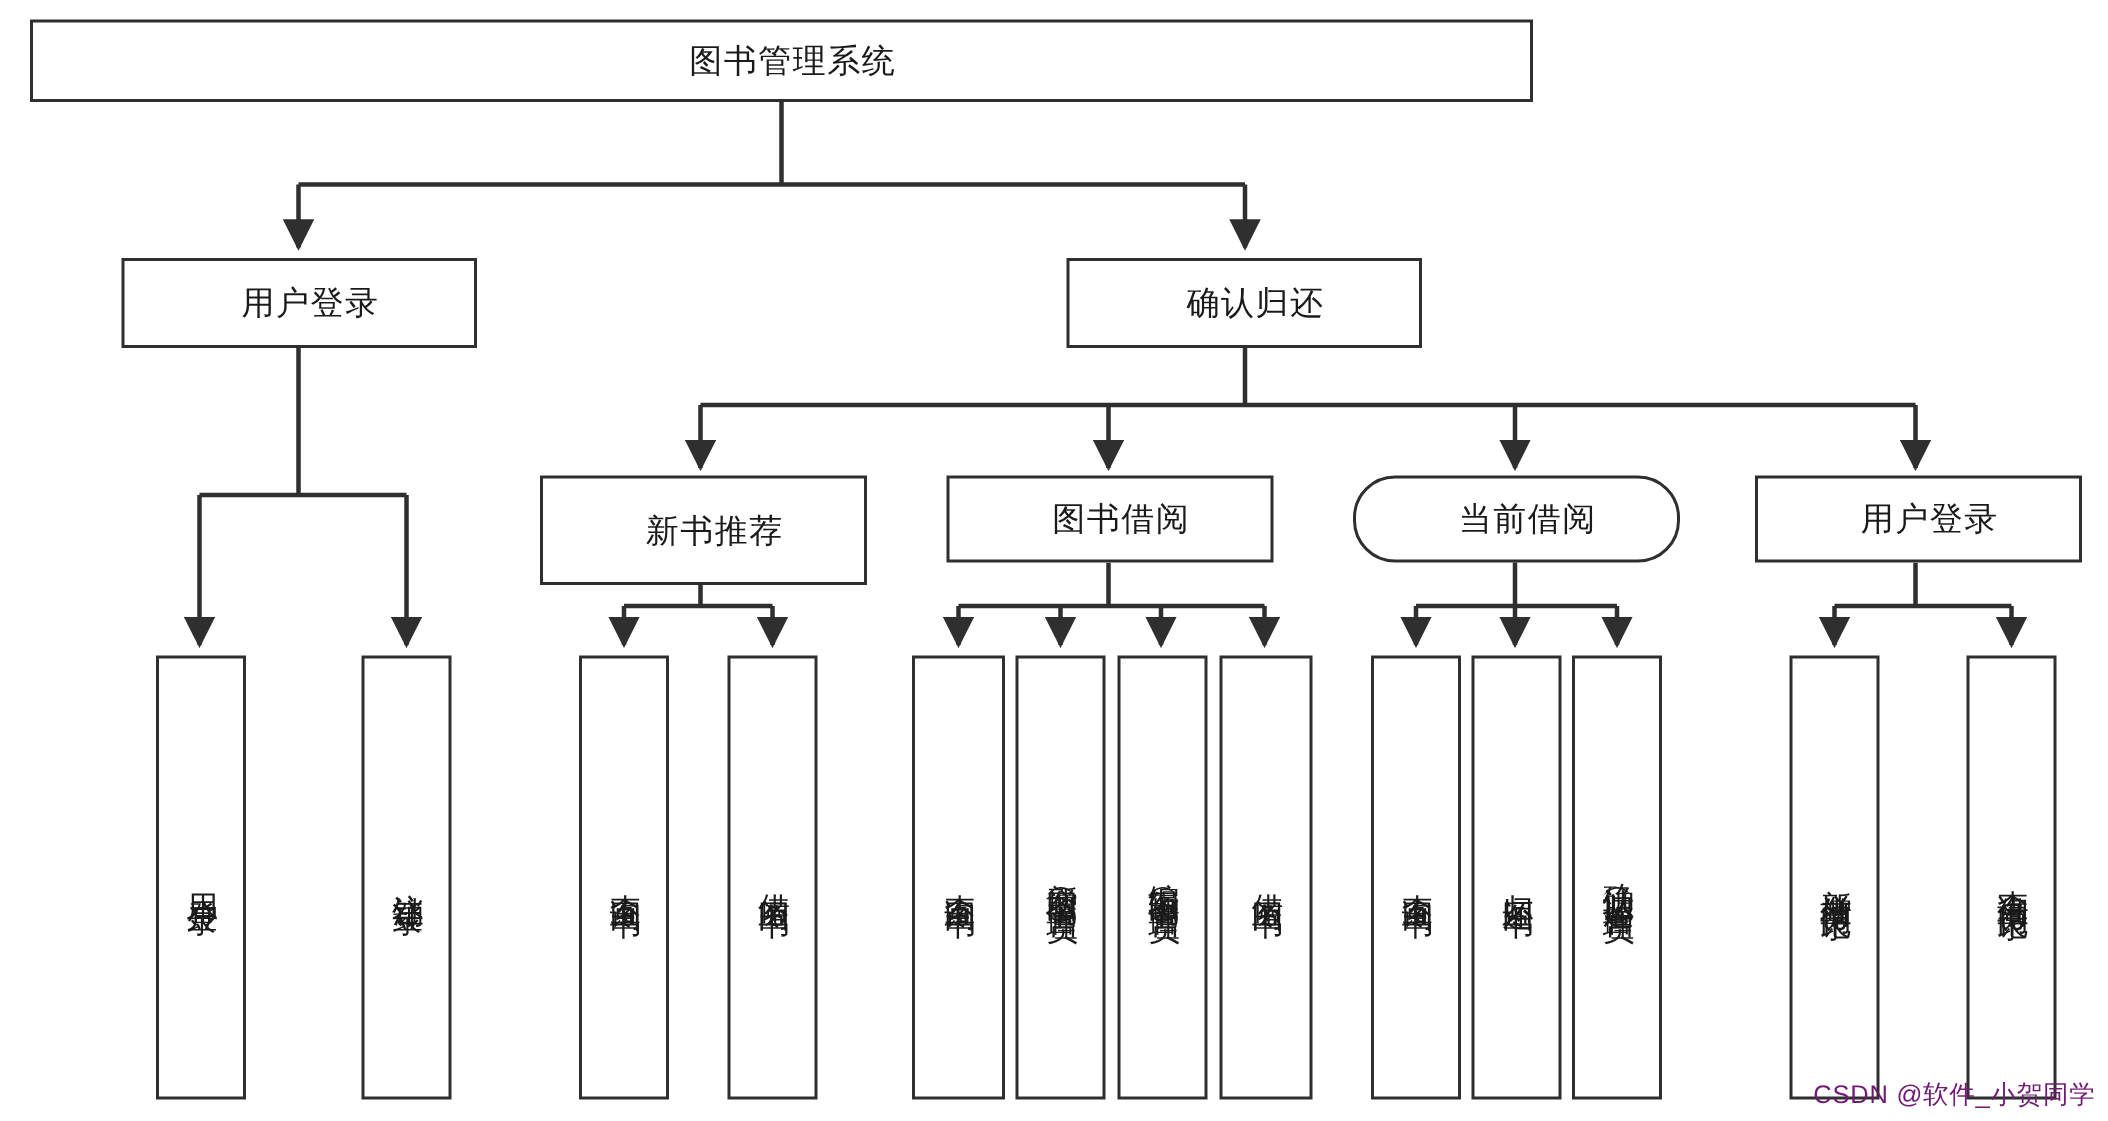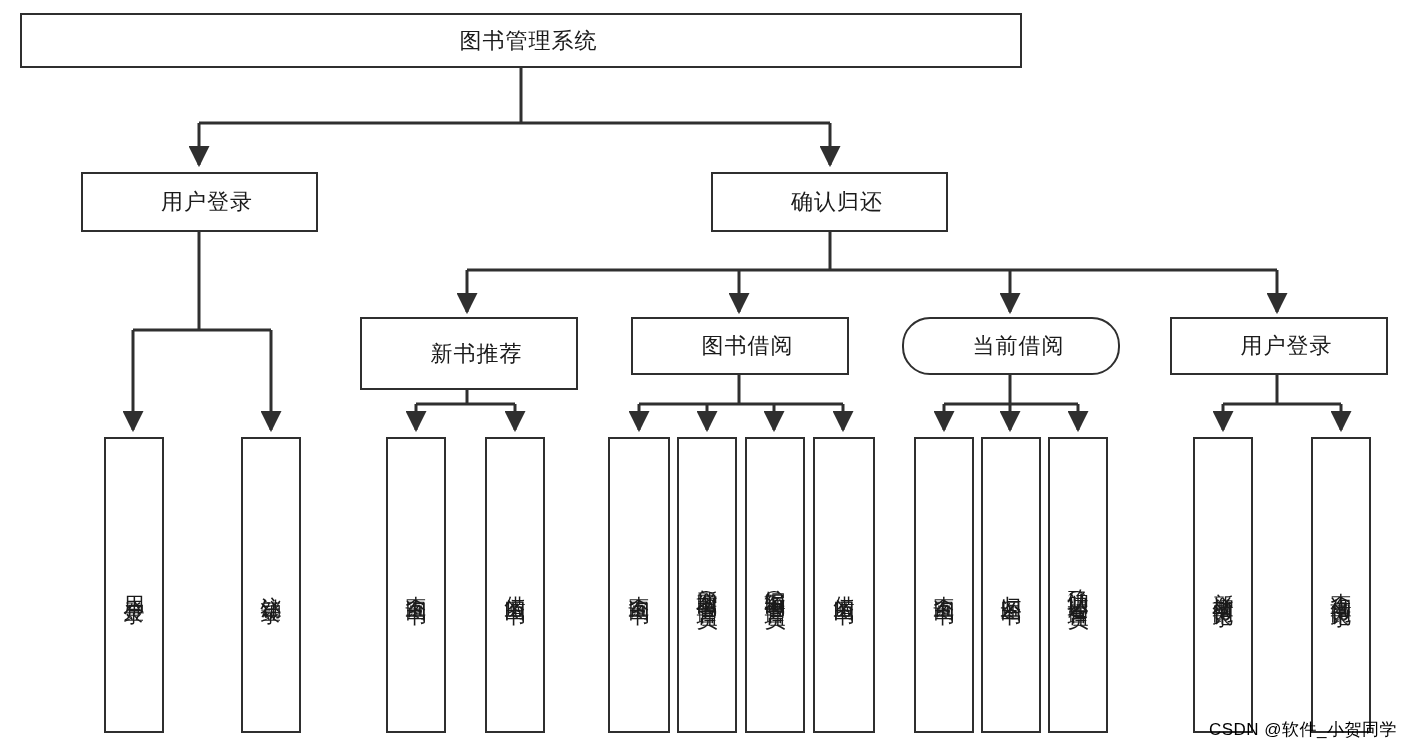--- a/index.html
+++ b/index.html
@@ -50,21 +50,21 @@
     letter-spacing: 3px;
     line-height: 1.05;
     white-space: nowrap;
     text-align: center;
   }
   .watermark {
     position: absolute;
     right: 8px;
     bottom: 6px;
     font-size: 17px;
-    color: #000000;
+    color: #701a75;
     letter-spacing: 0.5px;
     white-space: nowrap;
   }
 </style>
 </head>
 <body>
 
 <div id="canvas">
 
   <svg id="wires" viewBox="0 0 1405 747" xmlns="http://www.w3.org/2000/svg">

